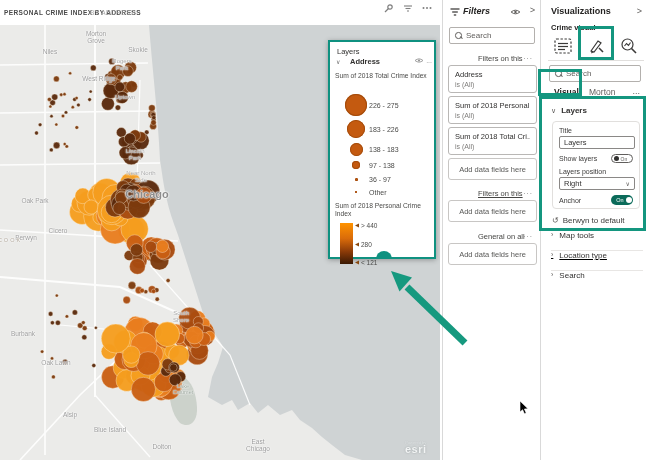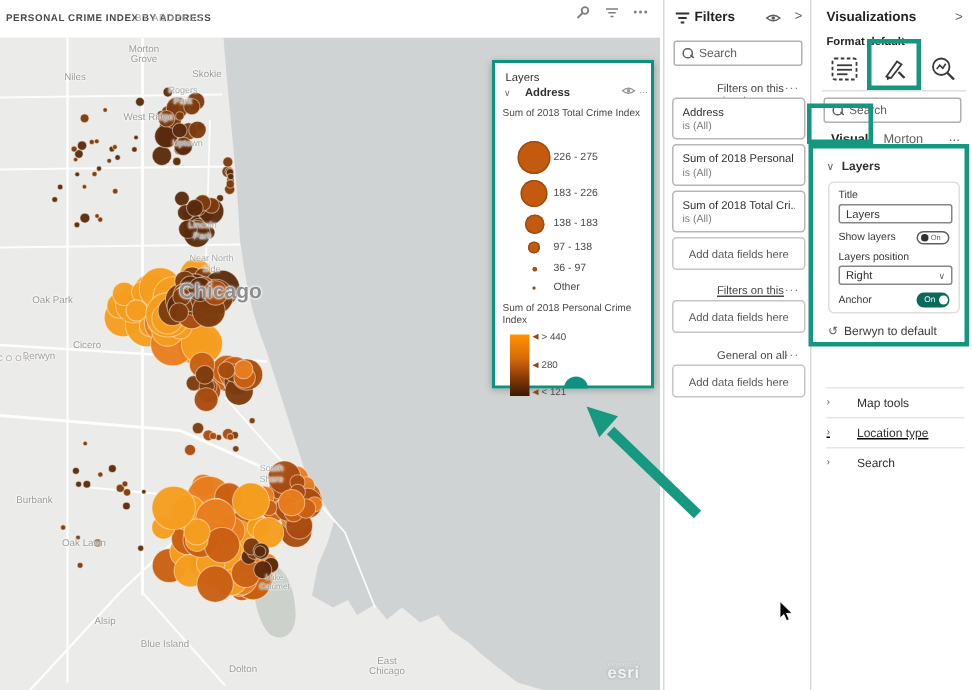--- a/index.html
+++ b/index.html
@@ -13,21 +13,21 @@
   #visual-title { position:absolute; left:4px; top:9px; font-size:6.5px; font-weight:bold;
     color:#4a4a4a; letter-spacing:.4px; }
   #visual-subtitle { position:absolute; left:90px; top:9px; font-size:6.5px; color:#a6a6a6; letter-spacing:.4px; }
   #visual-header-icons { position:absolute; right:8px; top:3px; display:flex; gap:9px; align-items:center; color:#7f7f7f; }
   .vh-icon { width:10px; height:10px; display:inline-block; }
   #map { position:absolute; left:0; top:25px; width:440px; height:435px; background:#ebebe9; overflow:hidden; }
   #map svg { position:absolute; left:0; top:0; }
   .map-label { position:absolute; transform:translate(-50%,-50%); text-align:center;
     font-size:6.5px; color:#9b9b9b; line-height:1.15; white-space:pre;
     text-shadow:0 0 2px #fff,0 0 2px #fff,0 0 1px #fff; pointer-events:none; }
-  .map-label.big { font-size:14px; font-weight:bold; color:#8d8d8d; }
+  .map-label.big { font-size:11px; font-weight:bold; color:#8d8d8d; }
   .map-label.light { color:#a8a8a8; font-size:6px; }
   .map-label.county { font-size:5.5px; letter-spacing:2px; color:#b0a79b; }
   .map-label.water { font-size:5.5px; color:#99a59b; }
   #esri-attrib { position:absolute; left:405px; top:415px; text-align:center; pointer-events:none; }
   #esri-powered { font-size:4px; color:#e9eced; text-shadow:0 0 1px #9aa0a2; }
   #esri-brand { font-size:11px; font-weight:bold; color:#f2f4f4; letter-spacing:.5px;
     text-shadow:0 0 2px #9aa0a2; line-height:.8; }
 
   
   #legend-panel { position:absolute; left:328px; top:40px; width:108px; height:219px;
@@ -47,21 +47,21 @@
     background:linear-gradient(#ff9300,#d96b0a 38%,#8a3a08 70%,#3a1903); }
   .grad-tick { position:absolute; left:25px; font-size:6.5px; color:#4a4a48; transform:translateY(-50%); white-space:nowrap; }
   .grad-tri { display:inline-block; width:0; height:0; border-top:2.5px solid transparent;
     border-bottom:2.5px solid transparent; border-right:4px solid #8a4a10; margin-right:2px; vertical-align:middle; }
   #legend-handle { position:absolute; left:46px; bottom:-2px; width:16px; height:8px;
     background:#0f9180; border-radius:8px 8px 0 0; }
 
   
   #filters-pane { position:absolute; left:442px; top:0; width:99px; height:460px; background:#fff;
     border-left:1px solid #d9d9d9; border-right:1px solid #d9d9d9; }
-  #filters-header { position:absolute; left:7px; top:5px; right:5px; height:14px; }
+  #filters-header { position:absolute; left:7px; top:5px; right:5px; height:14px;font-style:italic; }
   #filters-title { position:absolute; left:13px; top:1px; font-size:9px; font-weight:bold; color:#252423; }
   #filters-eye { position:absolute; right:14px; top:3px; }
   #filters-collapse { position:absolute; right:0; top:0; font-size:9px; color:#605e5c; }
   .searchbox { position:absolute; height:17px; border:1px solid #b3b0ad; border-radius:2px;
     background:#fff; display:flex; align-items:center; padding-left:5px; gap:4px; }
   .searchbox span { font-size:8px; color:#605e5c; }
   .mag { position:relative; width:7px; height:7px; display:inline-block; }
   .mag::before { content:""; position:absolute; left:0; top:0; width:4.5px; height:4.5px;
     border:1px solid #605e5c; border-radius:50%; }
   .mag::after { content:""; position:absolute; left:4.6px; top:4.6px; width:2.6px; height:1px;
@@ -108,21 +108,21 @@
   .toggle-off .knob { width:5px; height:5px; border-radius:50%; background:#323130; }
   .toggle-off .tlabel { font-size:5px; color:#605e5c; }
   .toggle-on { width:22px; height:10px; border-radius:5px; background:#0b6b5a;
     display:flex; align-items:center; justify-content:flex-end; gap:2px; padding:0 1.5px; }
   .toggle-on .tlabel { font-size:5.5px; color:#fff; }
   .toggle-on .knob { width:6px; height:6px; border-radius:50%; background:#fff; }
   #reset-row { position:absolute; left:8px; top:216px; font-size:8px; color:#3b3a39; }
   #reset-row .ricon { font-size:8px; color:#605e5c; margin-right:4px; }
   #viz-sections { position:absolute; left:0; top:230px; width:104px; }
   .viz-section { position:absolute; left:7px; right:5px; height:20px; border-top:1px solid #e8e6e4;
-    display:flex; align-items:center; gap:18px;margin-top:28px; }
+    display:flex; align-items:flex-start; gap:6px; }
   .viz-section .chev { font-size:7px; color:#605e5c; }
   .viz-section .slabel { font-size:8px; color:#323130; }
 
   
   .anno-box { position:absolute; border:3px solid #14967f; background:transparent; z-index:20; }
   #anno-arrow { position:absolute; left:0; top:0; width:648px; height:460px; z-index:21; pointer-events:none; }
   #cursor { position:absolute; left:519px; top:401px; z-index:30; }
 </style>
 </head>
 <body>
@@ -607,21 +607,21 @@
         <span class="group-more" style="top: 230px;">...</span>
         <div class="add-card" style="top: 243px; height: 22px;">
           <span>Add data fields here</span>
         </div>
       </div>
   </div>
 
   <div id="viz-pane">
     <span id="viz-title">Visualizations</span>
     <span id="viz-collapse">&gt;</span>
-    <span id="viz-format-label">Format default</span>
+    <span id="viz-format-label">Crime visual</span>
 
     <div id="viz-icon-row">
       <span class="viz-big-icon">
         <svg width="18" height="16" viewBox="0 0 18 16">
           <rect x="1" y="1" width="16" height="14" rx="1.5" fill="none" stroke="#3b3a39" stroke-width="1.2" stroke-dasharray="2.4 1.6"></rect>
           <line x1="4" y1="5.5" x2="14" y2="5.5" stroke="#3b3a39" stroke-width="1.2"></line>
           <line x1="4" y1="8.5" x2="14" y2="8.5" stroke="#3b3a39" stroke-width="1.2"></line>
           <line x1="4" y1="11.5" x2="11" y2="11.5" stroke="#3b3a39" stroke-width="1.2"></line>
         </svg>
       </span>

